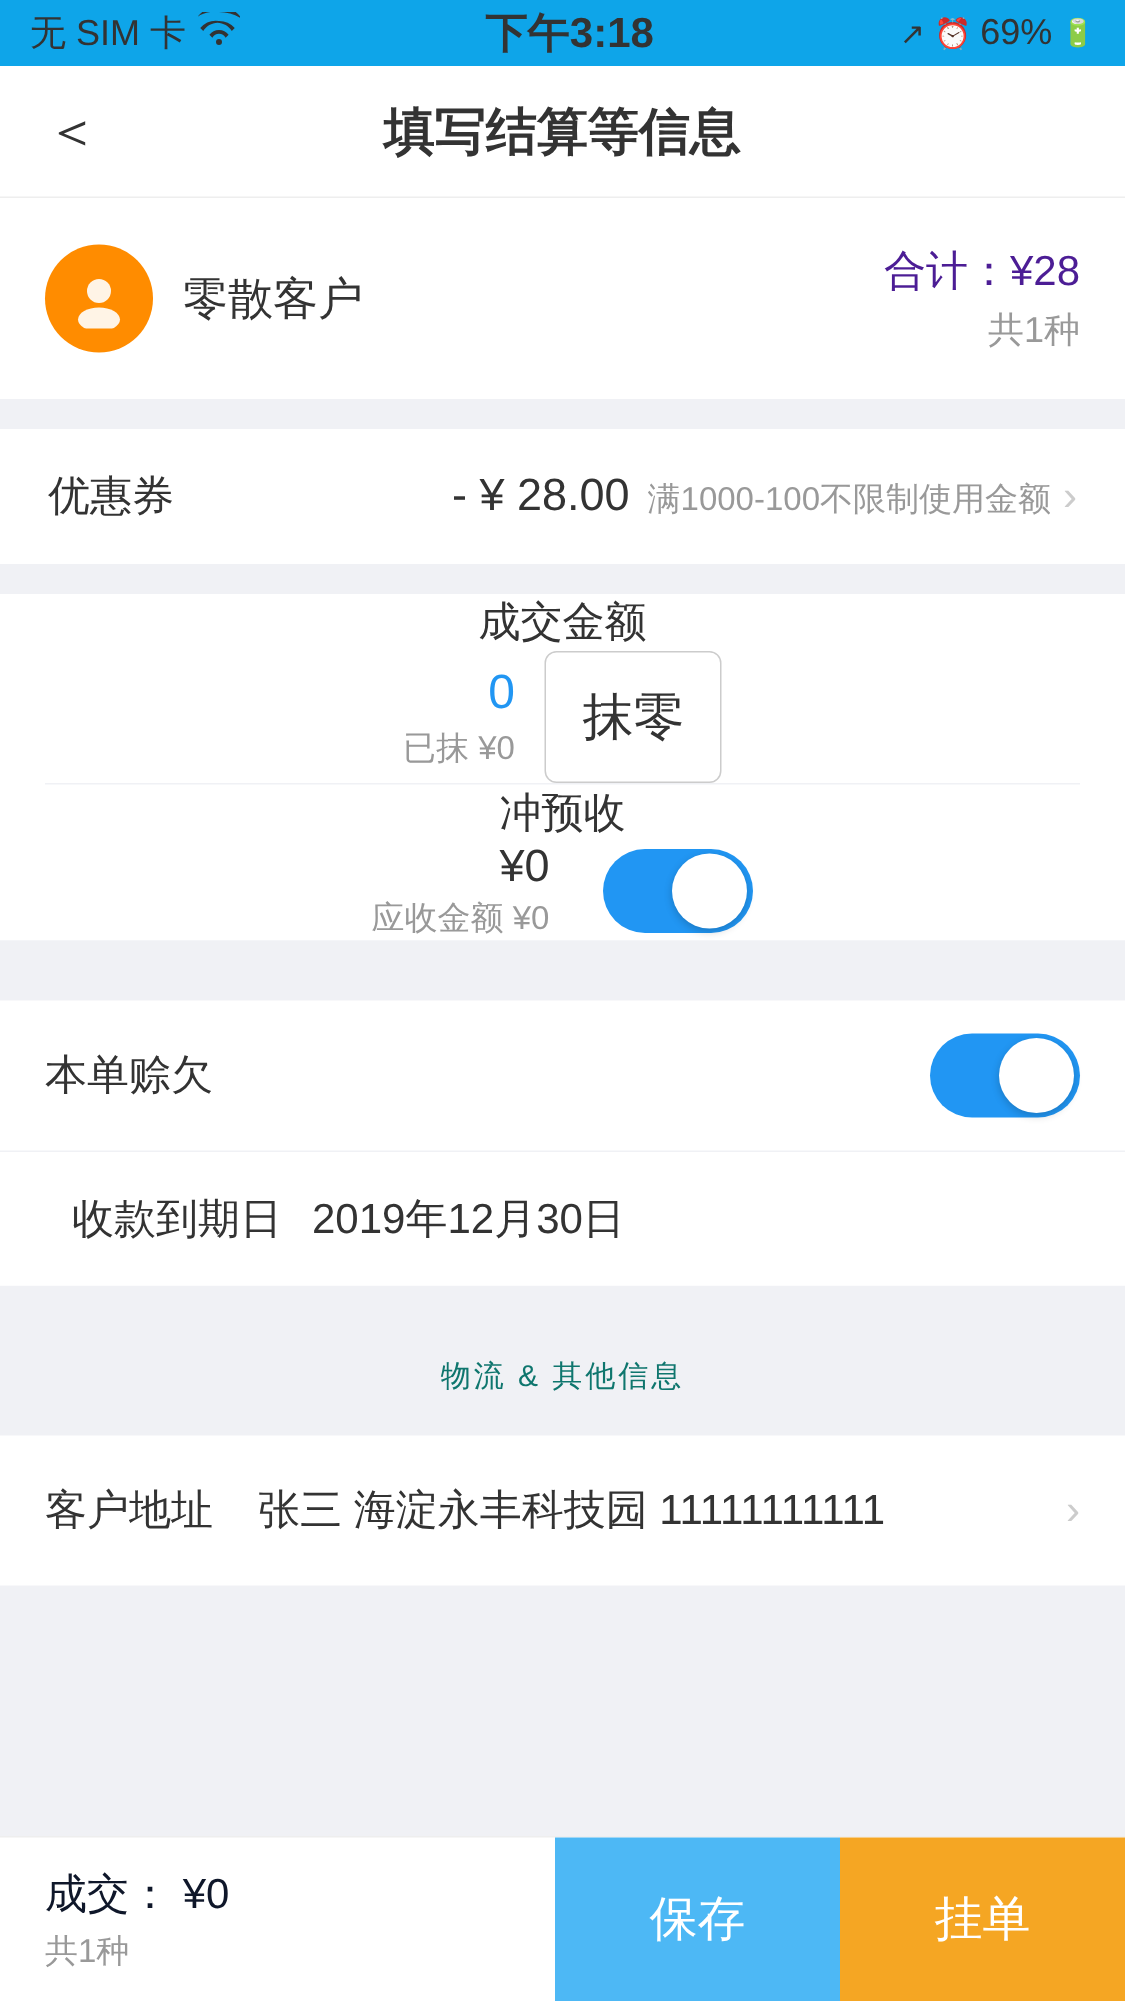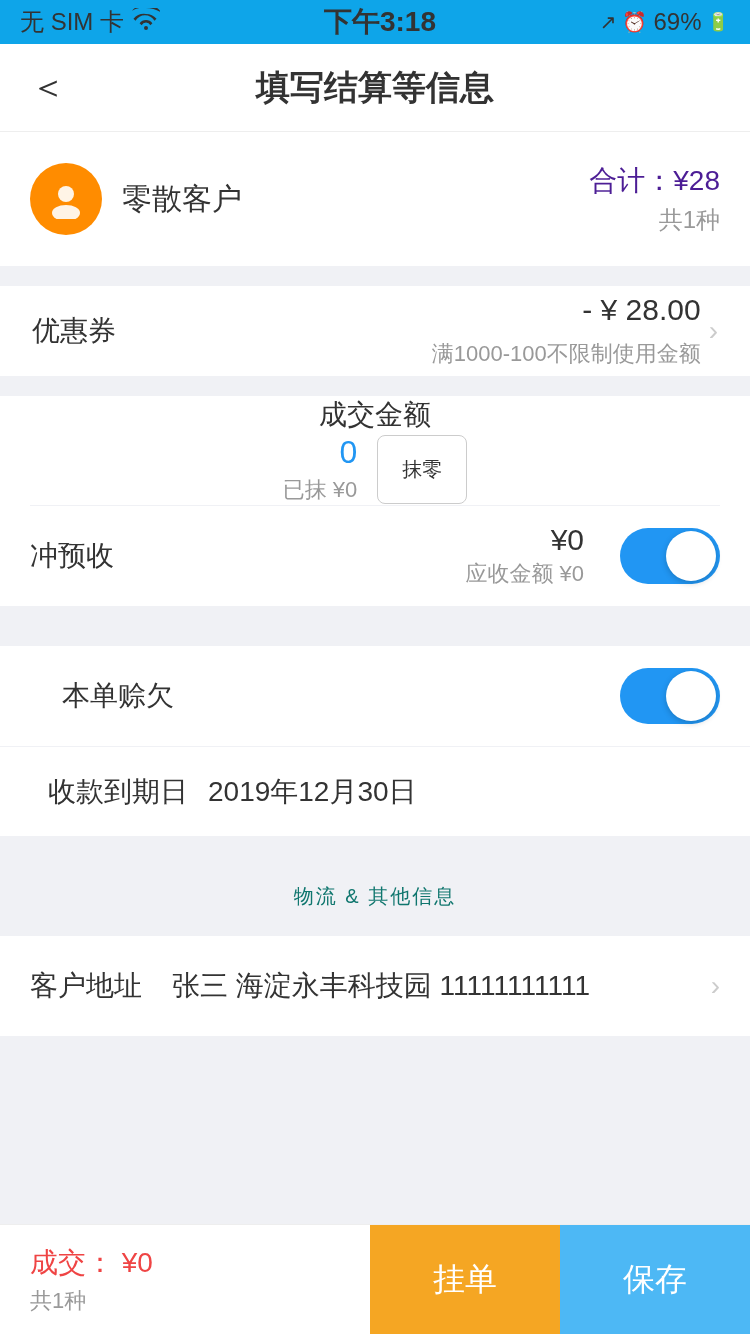--- a/index.html
+++ b/index.html
@@ -97,21 +97,21 @@
       justify-content: space-between;
       min-height: 90px;
       border-bottom: 1px solid #f0f1f5;
     }
     .list-row:last-child { border-bottom: none; }
     .list-label { font-size: 28px; color: #333; }
     .list-right {
       display: flex;
       align-items: center;
       gap: 12px;
-      flex-direction: column;
+      flex-direction: row;
       align-items: flex-end;
     }
     .coupon-amount { font-size: 30px; color: #333; font-weight: 500; }
     .coupon-desc { font-size: 22px; color: #999; }
     .chevron { color: #ccc; font-size: 28px; margin-left: 8px; }
 
     
     .deal-row {
       background: #fff;
       padding: 0 30px;
@@ -127,21 +127,21 @@
       align-items: center;
       gap: 20px;
     }
     .deal-value-col { text-align: right; }
     .deal-value { font-size: 32px; color: #2196f3; font-weight: 500; }
     .deal-sub { font-size: 22px; color: #999; margin-top: 4px; }
     .round-zero-btn {
       border: 1px solid #ccc;
       border-radius: 8px;
       padding: 20px 24px;
-      font-size: 20px;
+      font-size: 34px;
       color: #333;
       background: #fff;
       cursor: pointer;
     }
     .toggle-amount { font-size: 30px; color: #333; font-weight: 500; }
     .toggle-sub { font-size: 22px; color: #999; margin-top: 2px; }
     .toggle-switch {
       width: 100px;
       height: 56px;
       border-radius: 28px;
@@ -173,21 +173,20 @@
     .debt-section {
       background: #fff;
       margin-top: 20px;
     }
     .debt-row {
       padding: 0 30px;
       display: flex;
       align-items: center;
       justify-content: space-between;
       min-height: 100px;
-      margin-left: 32px;
     }
 
     
     .due-date-row {
       background: #fff;
       padding: 0 48px;
       min-height: 90px;
       display: flex;
       align-items: center;
       border-top: 1px solid #f0f1f5;
@@ -226,21 +225,21 @@
       height: 110px;
       background: #fff;
       display: flex;
       align-items: center;
       border-top: 1px solid #eee;
     }
     .bottom-summary {
       flex: 1;
       padding: 0 30px;
     }
-    .bottom-deal { font-size: 28px; color: #ef4444; }
+    .bottom-deal { font-size: 28px; color: #0f172a; }
     .bottom-count { font-size: 22px; color: #999; margin-top: 4px; }
     .bottom-btn {
       height: 110px;
       width: 190px;
       display: flex;
       align-items: center;
       justify-content: center;
       font-size: 32px;
       font-weight: 500;
       color: #fff;
@@ -316,21 +315,21 @@
       <span class="list-label">成交金额</span>
       <div class="deal-right-group">
         <div class="deal-value-col">
           <div class="deal-value">0</div>
           <div class="deal-sub">已抹  ¥0</div>
         </div>
         <button class="round-zero-btn">抹零</button>
       </div>
     </div>
 
-    <div class="deal-inner" style="min-height:100px;">
+    <div class="deal-inner" style="min-height:100px;flex-direction:column;">
       <span class="list-label">冲预收</span>
       <div class="toggle-row-right">
         <div class="toggle-amount-group">
           <div class="toggle-amount">¥0</div>
           <div class="toggle-sub">应收金额 ¥0</div>
         </div>
         <div class="toggle-switch">
           <div class="toggle-knob"></div>
         </div>
       </div>
@@ -366,15 +365,15 @@
 </div>
 
 <div class="bottom-bar">
   <div class="bottom-summary">
     <div class="bottom-deal">
       <span>成交：</span>
       <span>¥0</span>
     </div>
     <div class="bottom-count">共1种</div>
   </div>
+  <div class="bottom-btn btn-save">保存</div>
   <div class="bottom-btn btn-hold">挂单</div>
-  <div class="bottom-btn btn-save">保存</div>
 </div>
 
 </body></html>

